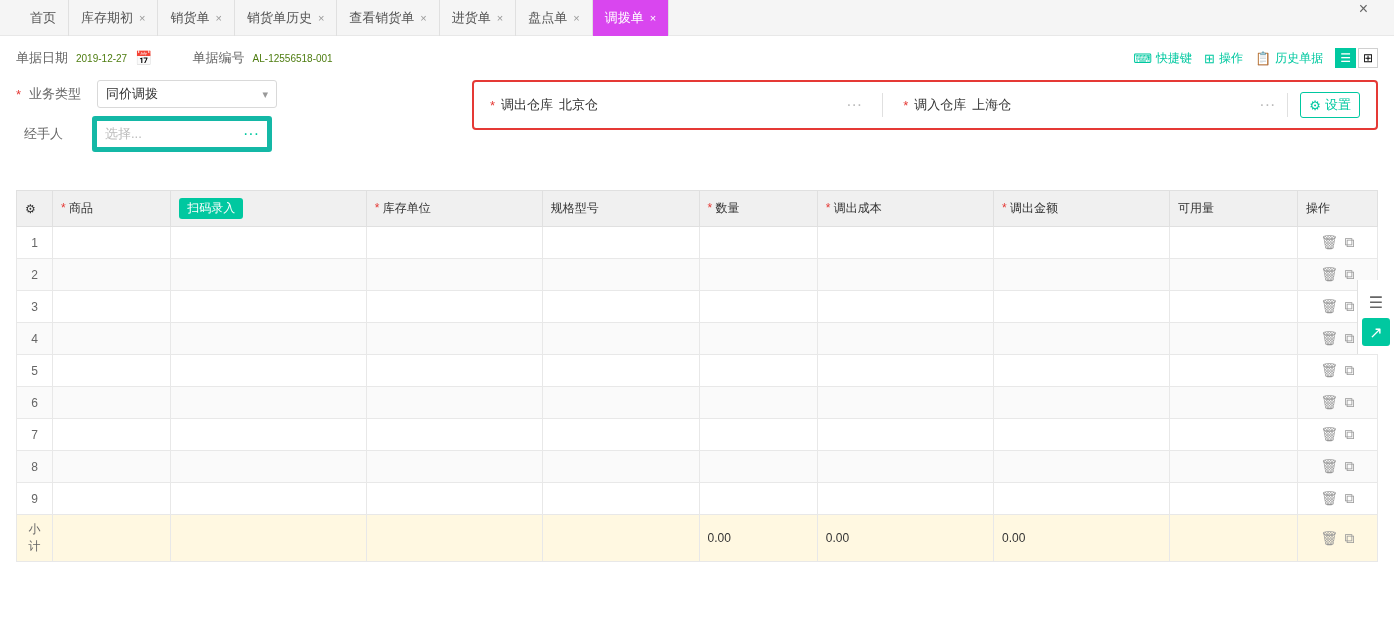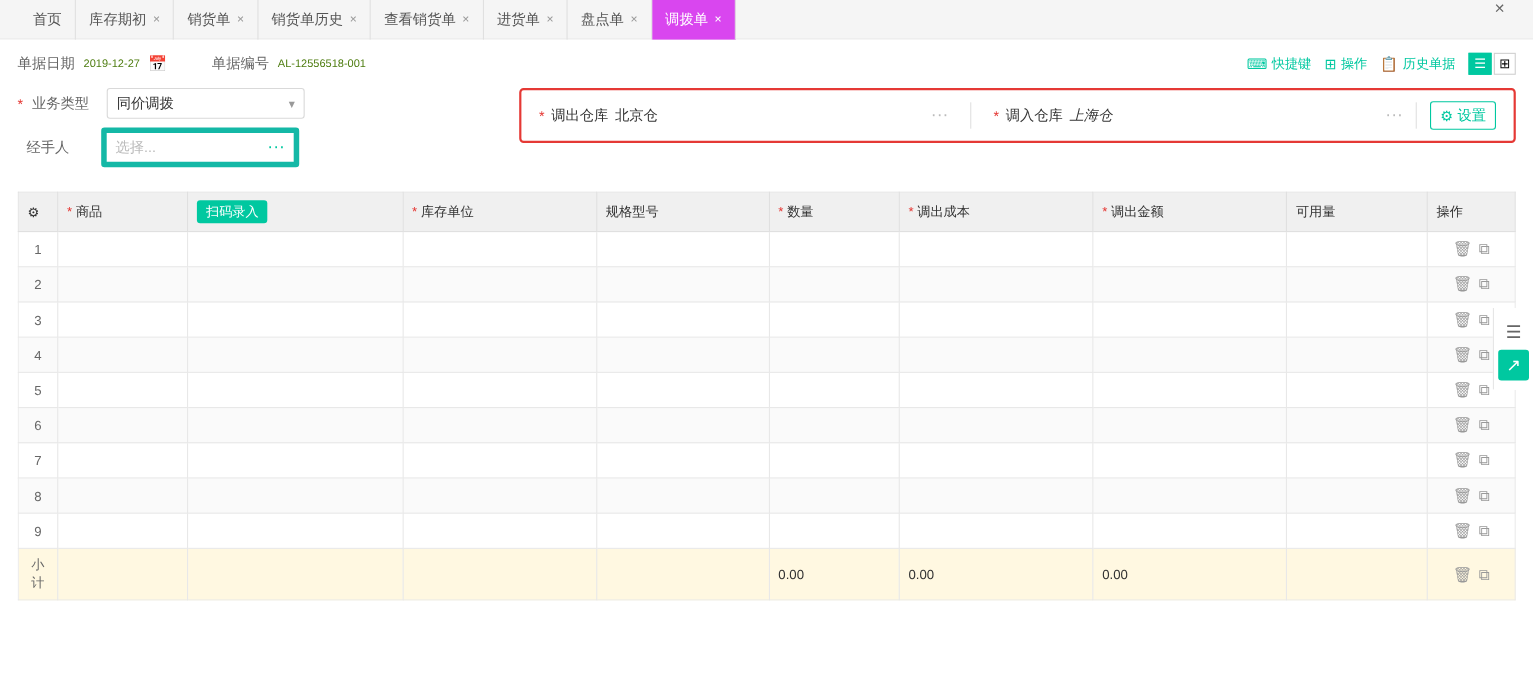--- a/index.html
+++ b/index.html
@@ -153,21 +153,21 @@
     .dropdown-icon {
       color: #999;
       font-size: 11px;
     }
 
     
     .handler-row {
       display: flex;
       align-items: center;
       gap: 8px;
-      margin-bottom: 12px;
+      margin-bottom: 28px;
     }
     .handler-input {
       display: flex;
       align-items: center;
       border: 5px solid #14b8a6;
       border-radius: 3px;
       padding: 4px 8px;
       min-width: 180px;
       gap: 8px;
     }
@@ -377,21 +377,21 @@
         <span>调出仓库</span>
         <span style="color:#333; font-weight:500;">北京仓</span>
         <span style="margin-left:auto; color:#bbb; cursor:pointer; font-size:16px;">···</span>
       </div>
 
       <div style="width:1px; background:#e0e0e0; height:24px; margin:0 20px;"></div>
 
       <div style="display:flex; align-items:center; gap:6px; flex:1;">
         <span class="required-star">*</span>
         <span>调入仓库</span>
-        <span style="color:#333; font-weight:500;font-style:italic;">上海仓</span>
+        <span style="color:#333; font-weight:500;">上海仓</span>
         <span style="margin-left:auto; color:#bbb; cursor:pointer; font-size:16px;">···</span>
       </div>
 
       <div style="width:1px; background:#e0e0e0; height:24px; margin:0 12px;"></div>
 
       <div class="settings-btn">
         <span>⚙</span>
         <span>设置</span>
       </div>
     </div>

